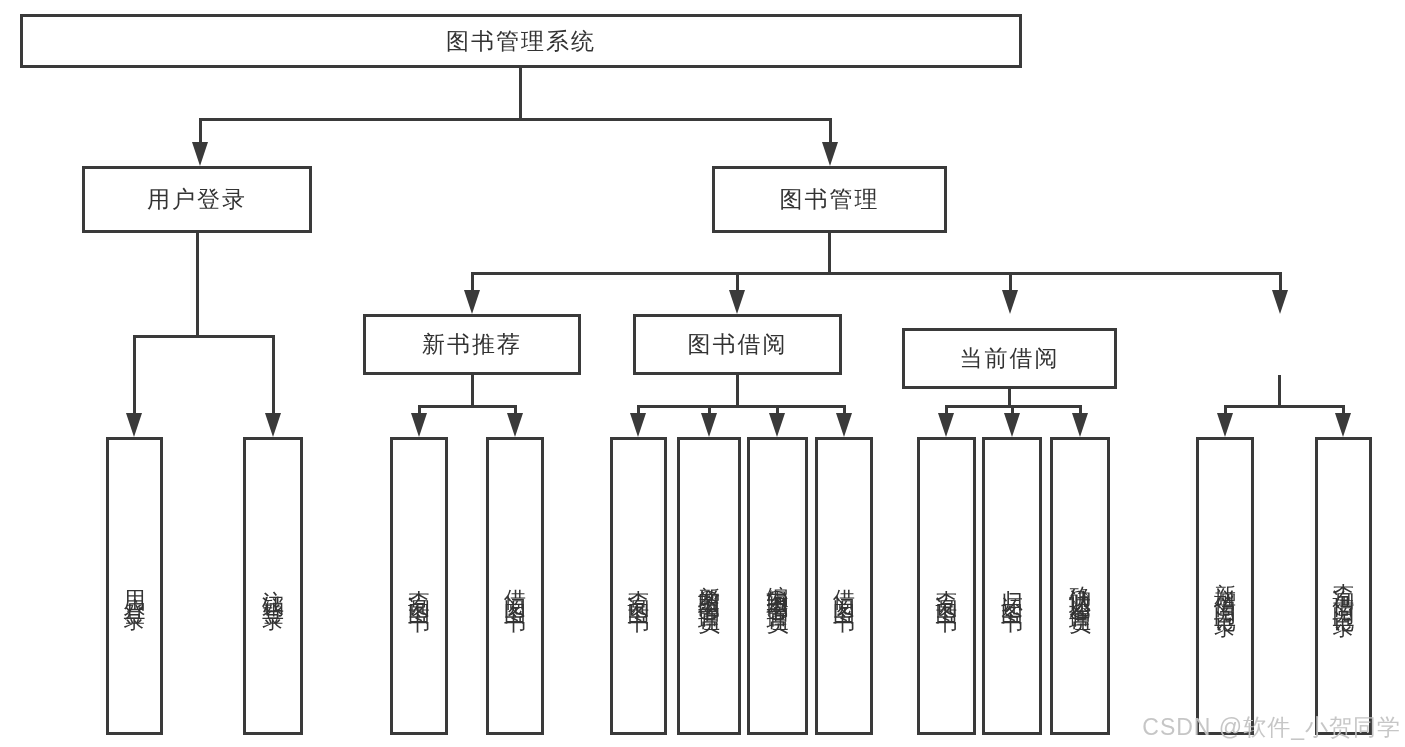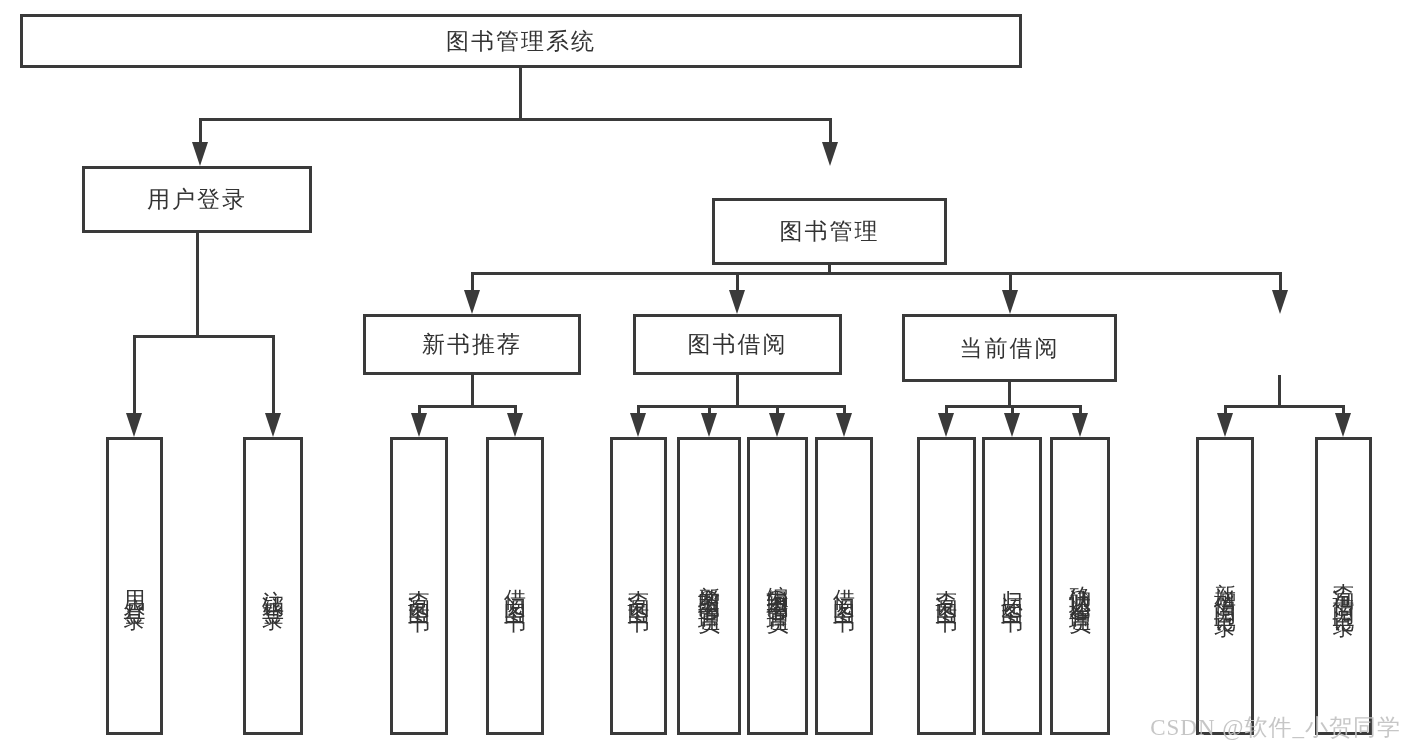--- a/index.html
+++ b/index.html
@@ -58,46 +58,45 @@
     z-index: 1;
   }
   .watermark {
     position: absolute;
     top: 712px;
     right: 4px;
     font-size: 23px;
     color: rgba(195,195,195,0.95);
     letter-spacing: 1px;
     z-index: 5;
-    font-family: Liberation Serif, serif;
   }
 </style>
 </head>
 <body>
 
 <div id="canvas">
 
   <div class="box" style="left:20px; top:14px; width:1002px; height:54px;">
     <span>图书管理系统</span>
   </div>
 
   <div class="box" style="left:82px; top:166px; width:230px; height:67px;">
     <span>用户登录</span>
   </div>
-  <div class="box" style="left:712px; top:166px; width:235px; height:67px;margin-top:32px;">
+  <div class="box" style="left:712px; top:166px; width:235px; height:67px;">
     <span>图书管理</span>
   </div>
 
   <div class="box" style="left:633px; top:314px; width:209px; height:61px;">
     <span>图书借阅</span>
   </div>
   <div class="box" style="left:363px; top:314px; width:218px; height:61px;">
     <span>新书推荐</span>
   </div>
-  <div class="box" style="left:902px; top:314px; width:215px; height:68px;">
+  <div class="box" style="left:902px; top:328px; width:215px; height:61px;">
     <span>当前借阅</span>
   </div>
 
   <div class="box leaf" style="left:106px; top:437px; width:57px; height:298px;">
     <span class="vtext">用户登录</span>
   </div>
   <div class="box leaf" style="left:243px; top:437px; width:60px; height:298px;">
     <span class="vtext">注销登录</span>
   </div>
 

